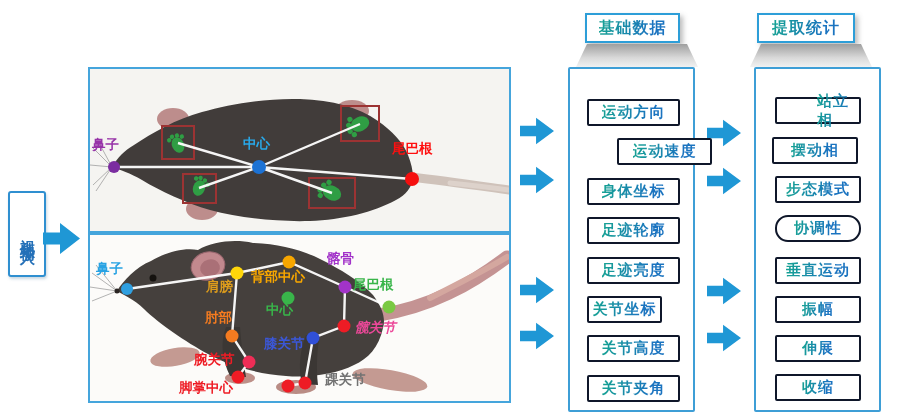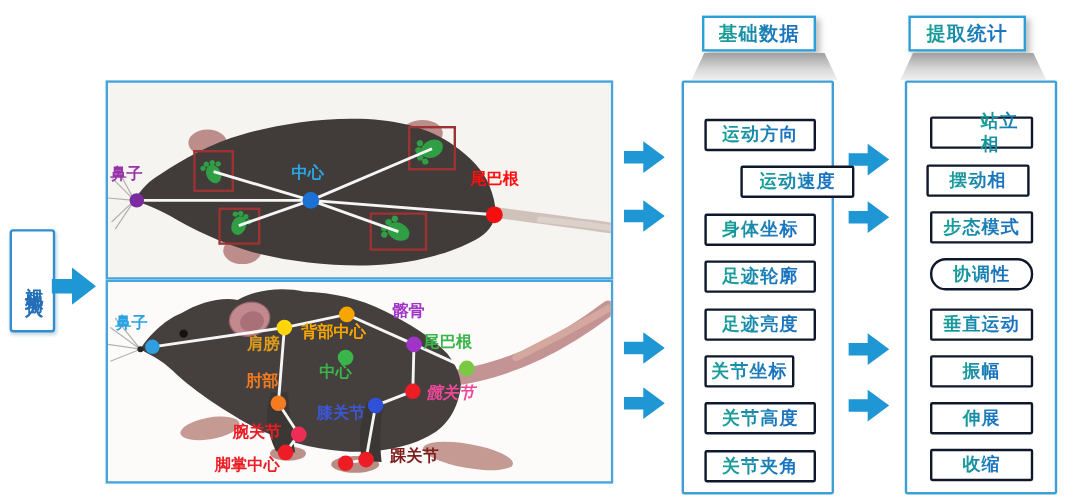--- a/index.html
+++ b/index.html
@@ -178,21 +178,21 @@
   <div class="kp" style="left:392px;top:142px;color:#ff0f0f;">尾巴根</div>
 
   <div class="kp" style="left:96px;top:262px;color:#29a3e3;">鼻子</div>
   <div class="kp" style="left:206px;top:280px;color:#dd9c1c;">肩膀</div>
   <div class="kp" style="left:251px;top:270px;color:#f7a600;">背部中心</div>
   <div class="kp" style="left:266px;top:303px;color:#39b54a;">中心</div>
   <div class="kp" style="left:205px;top:311px;color:#f47b20;">肘部</div>
   <div class="kp" style="left:194px;top:353px;color:#ee1c25;">腕关节</div>
   <div class="kp" style="left:179px;top:381px;color:#ee1c25;">脚掌中心</div>
   <div class="kp" style="left:264px;top:337px;color:#3b57d8;">膝关节</div>
-  <div class="kp" style="left:325px;top:373px;color:#7f1d1d;">踝关节</div>
+  <div class="kp" style="left:325px;top:373px;color:#737373;">踝关节</div>
   <div class="kp" style="left:327px;top:252px;color:#a233c9;">髂骨</div>
   <div class="kp" style="left:353px;top:278px;color:#39b54a;">尾巴根</div>
   <div class="kp" style="left:355px;top:321px;color:#ec4899;font-style:italic;">髋关节</div>
 
   <div class="arrow" style="left:520px;top:117px;"><svg width="34" height="28" viewBox="0 0 36 28">
         <path d="M0,8.5 H17 V0 L36,14 L17,28 V19.5 H0 Z" fill="#1f97d5"></path>
       </svg></div>
   <div class="arrow" style="left:520px;top:166px;"><svg width="34" height="28" viewBox="0 0 36 28">
         <path d="M0,8.5 H17 V0 L36,14 L17,28 V19.5 H0 Z" fill="#1f97d5"></path>
       </svg></div>

